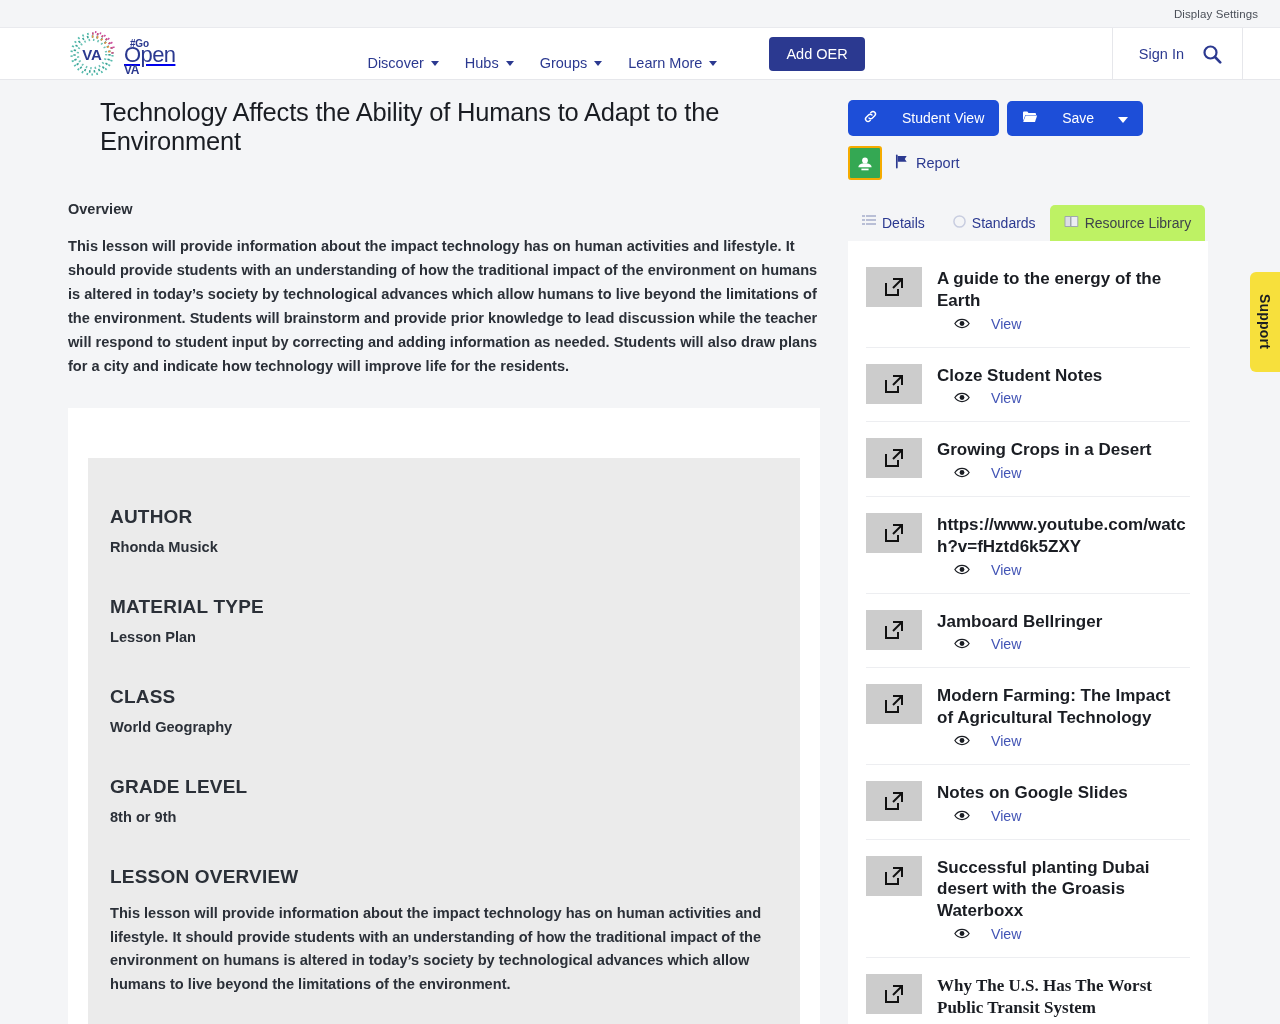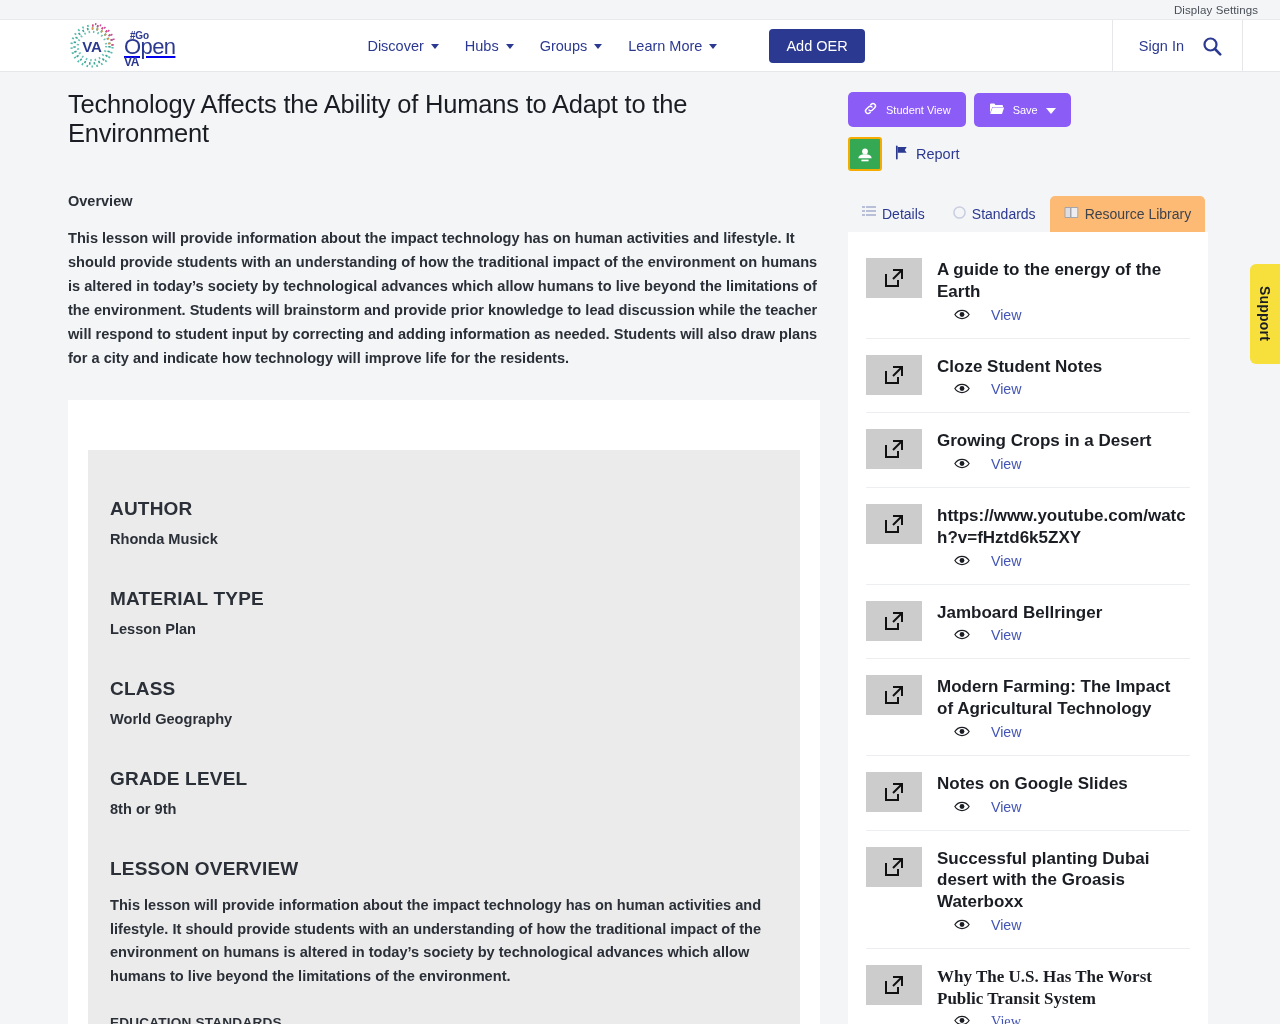--- a/index.html
+++ b/index.html
@@ -5,21 +5,21 @@
   * { box-sizing: border-box; margin: 0; padding: 0; }
   html, body {
     width: 1280px; height: 1024px;
     background: #f4f5f7;
     font-family: "Liberation Sans", sans-serif;
     overflow: hidden;
   }
 
   
   .utility-bar {
-    height: 20px; background: #f4f5f7;
+    height: 28px; background: #f4f5f7;
     display: flex; justify-content: flex-end; align-items: center;
     padding-right: 22px;
     border-bottom: 1px solid #e9eaee;
   }
   .utility-bar a {
     font-size: 11.5px; color: #4a4f58; text-decoration: none; letter-spacing: .1px;
   }
 
   
   header.site-header {
@@ -38,21 +38,21 @@
   }
   .logo-open {
     font-size: 22px; color: #2b3990; font-weight: 400;
     letter-spacing: -.6px; display: block; 
   }
   .logo-va2 {
     font-size: 12px; color: #2b3990; font-weight: 800;
     position: absolute; left: 0; bottom: -10px; letter-spacing: -.3px;
   }
 
-  nav.main-nav { display: flex; align-items: center; gap: 26px; margin-left: 192px; }
+  nav.main-nav { display: flex; align-items: flex-end; gap: 26px; margin-left: 192px; }
   .nav-item {
     display: flex; align-items: center; gap: 7px;
     font-size: 14.5px; color: #2b3990; text-decoration: none; cursor: pointer;
     font-weight: 400;
   }
   .caret { width: 0; height: 0; border-left: 4.5px solid transparent; border-right: 4.5px solid transparent; border-top: 5px solid #2b3990; margin-top: 2px; }
   .btn-add-oer {
     margin-left: 26px;
     background: #2b3990; color: #fff; border: none; border-radius: 4px;
     font-size: 14.5px; padding: 9px 17px; cursor: pointer;
@@ -68,21 +68,21 @@
   .search-btn { background: none; border: none; cursor: pointer; display: flex; padding: 0; }
 
   
   .page { display: flex; padding: 0; position: relative; height: 952px; }
   .col-left { width: 820px; padding: 18px 0 0 68px; }
   .col-right { width: 400px; padding: 20px 0 0 28px; }
 
   
   .resource-title {
     font-size: 25.5px; line-height: 1.12; color: #1a1d23;
-    font-weight: 400; letter-spacing: -.2px; max-width: 730px;
+    font-weight: 400; letter-spacing: -.2px; max-width: 730px; margin-left: 32px;
   }
   .overview-label {
     font-size: 14.5px; font-weight: 700; color: #2b3038; margin-top: 46px;
   }
   .overview-body {
     font-size: 14.6px; font-weight: 700; color: #2b3038;
     line-height: 1.64; margin-top: 18px; max-width: 752px;
   }
 
   .content-card {
@@ -103,43 +103,43 @@
     line-height: 1.64; margin-top: 14px;
   }
   .doc-h3 {
     font-size: 13.6px; font-weight: 700; color: #2b3038;
     letter-spacing: .2px; margin-top: 26px;
   }
 
   
   .action-row { display: flex; gap: 8px; align-items: center; }
   .btn-primary {
-    background: #8b5cf6; color: #fff; border: none; border-radius: 5px;
-    font-size: 11px; padding: 9px 15px; cursor: pointer;
-    display: flex; align-items: center; gap: 8px; font-family: inherit;
+    background: #1d4ed8; color: #fff; border: none; border-radius: 5px;
+    font-size: 14px; padding: 9px 15px; cursor: pointer;
+    display: flex; align-items: center; gap: 24px; font-family: inherit;
   }
   .second-row { display: flex; align-items: center; gap: 12px; margin-top: 10px; }
   .gclass-icon {
     width: 34px; height: 34px; background: #34a853;
     border: 2.5px solid #f5ab00; border-radius: 3px;
     display: flex; align-items: center; justify-content: center; cursor: pointer;
   }
   .report-link {
     display: flex; align-items: center; gap: 7px;
     color: #2b3990; font-size: 14.5px; text-decoration: none; cursor: pointer;
   }
 
   .tabs { display: flex; margin-top: 24px; align-items: flex-end; }
   .tab {
     display: flex; align-items: center; gap: 6px;
     font-size: 14px; padding: 10px 14px; cursor: pointer;
     color: #2b3990; border-radius: 5px 5px 0 0;
     text-decoration: none; white-space: nowrap;
   }
-  .tab.active { background: #fdba74; color: #3e434c; align-items: center; }
+  .tab.active { background: #bef264; color: #3e434c; align-items: center; }
 
   .resource-panel {
     background: #fff; width: 360px; padding: 10px 18px 18px 18px;
     min-height: 718px;
   }
   .res-item { display: flex; gap: 15px; padding: 16px 0 14px 0; border-bottom: 1px solid #edeef1; }
   .res-item:last-child { border-bottom: none; font-family: Liberation Serif, serif; }
   .res-thumb {
     width: 56px; height: 40px; background: #cccccc; flex: 0 0 56px;
     display: flex; align-items: center; justify-content: center;

